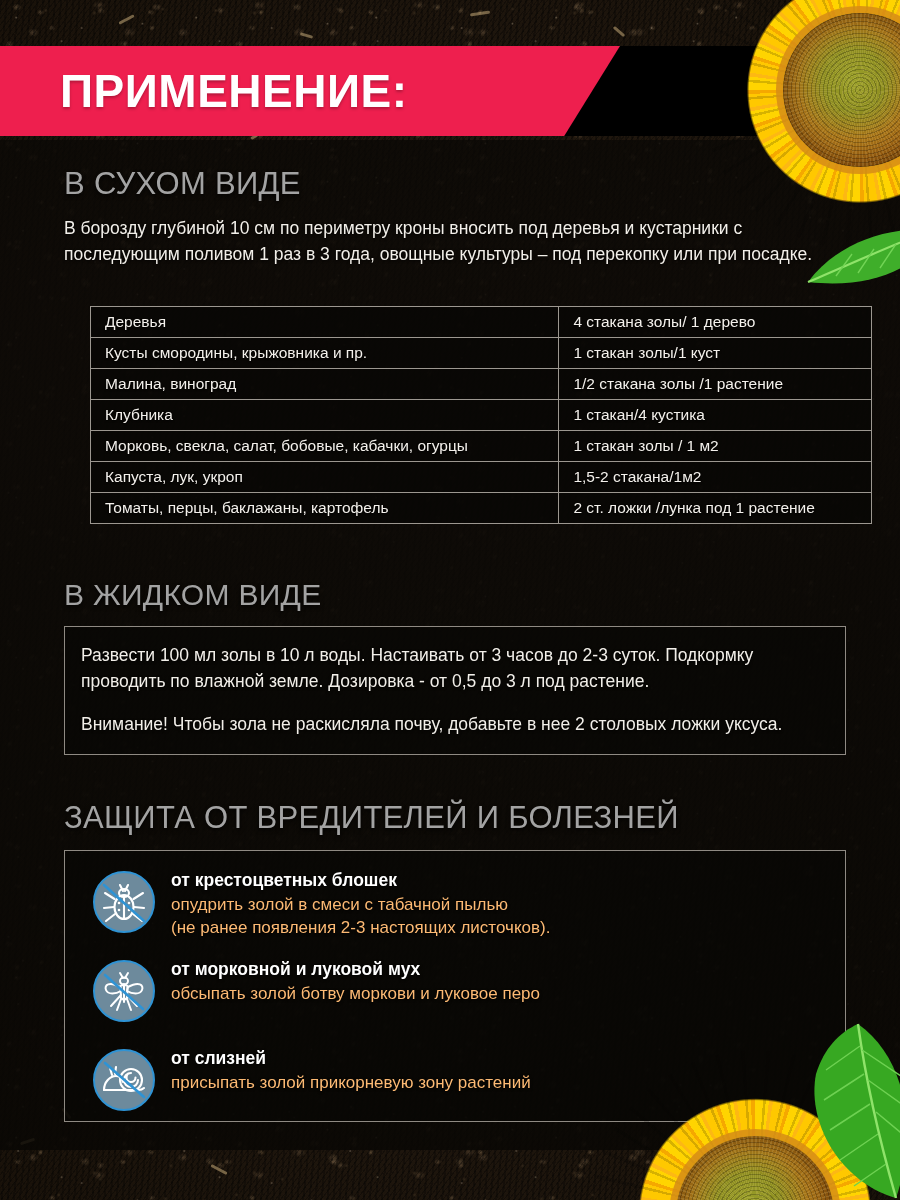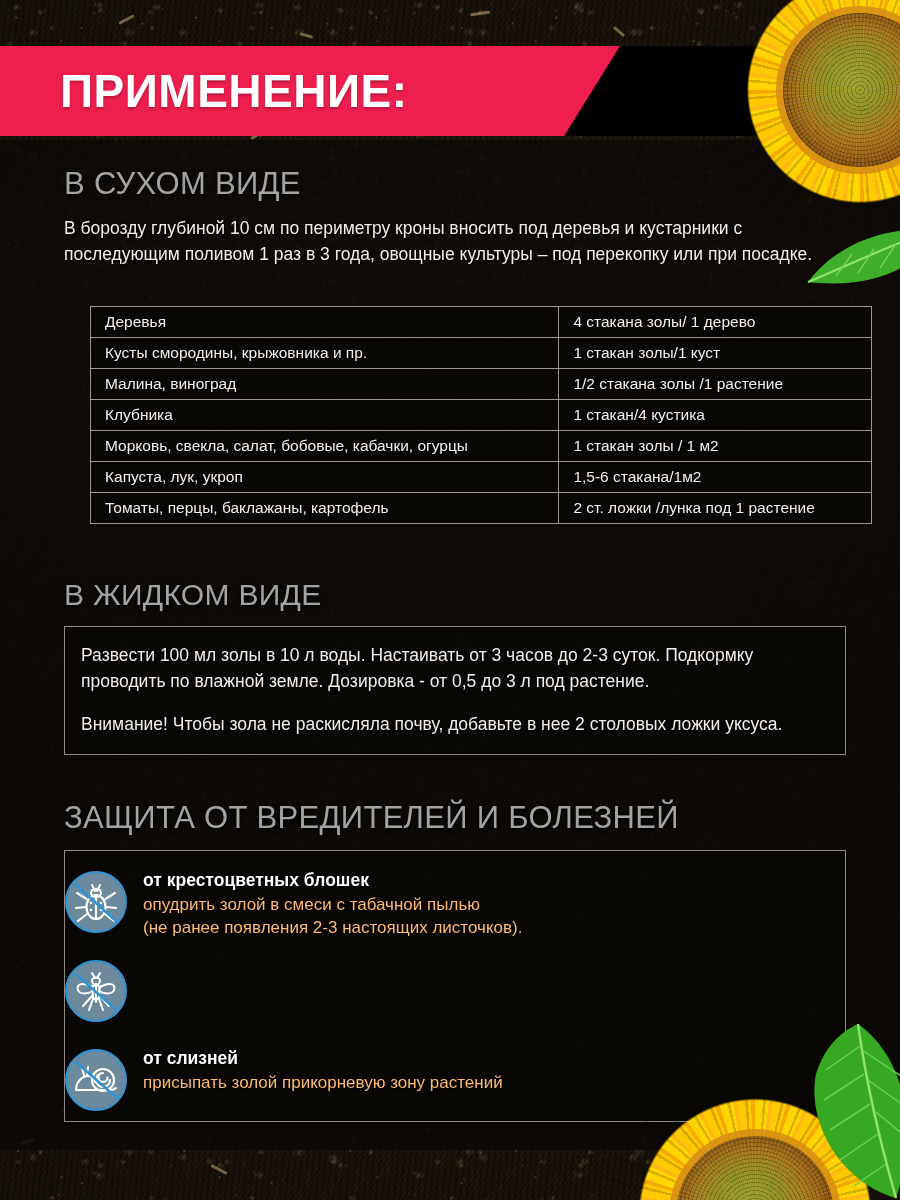--- a/index.html
+++ b/index.html
@@ -208,21 +208,21 @@
   }
   .liq-box p + p{ margin-top:17px; }
 
   
   .sec-pest{ position:absolute; left:64px; top:800px; width:800px; z-index:5; }
   .sec-pest .h2{ font-size:31px; }
   .pest-box{
     margin-top:14px; width:782px; height:272px;
     border:1px solid #8f8a83;
     background:rgba(6,5,3,.5);
-    padding:14px 0;
+    padding:14px 28px;
   }
   .pest-row{ display:flex; align-items:flex-start; gap:16px; height:86px; }
   .pest-row + .pest-row{ margin-top:3px; }
   .pest-ico{
     flex:0 0 auto; width:62px; height:62px; border-radius:50%;
     background:#6d8a9c;
     border:2px solid #2f93d4;
     position:relative;
     display:flex; align-items:center; justify-content:center;
     margin-top:6px;
@@ -317,21 +317,21 @@
       <tr>
         <td class="c1">Клубника</td>
         <td class="c2">1 стакан/4 кустика</td>
       </tr>
       <tr>
         <td class="c1">Морковь, свекла, салат, бобовые, кабачки, огурцы</td>
         <td class="c2">1 стакан золы / 1 м2</td>
       </tr>
       <tr>
         <td class="c1">Капуста, лук, укроп</td>
-        <td class="c2">1,5-6 стакана/1м2</td>
+        <td class="c2">1,5-2 стакана/1м2</td>
       </tr>
       <tr>
         <td class="c1">Томаты, перцы, баклажаны, картофель</td>
         <td class="c2">2 ст. ложки /лунка под 1 растение</td>
       </tr>
     </tbody>
   </table>
 
   <div class="sec-liq">
     <div class="h2">В ЖИДКОМ ВИДЕ</div>
@@ -380,20 +380,24 @@
               <ellipse cx="23" cy="13" rx="4" ry="3.4"></ellipse>
               <path d="M23 16 L23 34"></path>
               <path d="M19.5 18 Q23 16 26.5 18 L26 30 Q23 33 20 30 Z"></path>
               <path d="M19 19 C8 13 3 17 5 22 C7 27 15 26 20 23 Z"></path>
               <path d="M27 19 C38 13 43 17 41 22 C39 27 31 26 26 23 Z"></path>
               <path d="M20 27 L10 38 M20 31 L16 42 M26 27 L36 38 M26 31 L30 42"></path>
             </g>
             <path d="M4 7 L42 41" stroke="#2f93d4" stroke-width="2.6" stroke-linecap="round"></path>
           </svg>
         </div>
+        <div class="pest-txt">
+          <div class="pest-title">от морковной и луковой мух</div>
+          <div class="pest-desc">обсыпать золой ботву моркови и луковое перо</div>
+        </div>
       </div>
 
       <div class="pest-row">
         <div class="pest-ico">
           <svg width="48" height="44" viewBox="0 0 48 44">
             <g fill="none" stroke="#ffffff" stroke-width="2.1" stroke-linecap="round" stroke-linejoin="round">
               <path d="M10 10 L12 17 M16 9 L15 16"></path>
               <path d="M4 32 C4 24 10 18 16 18 C20 18 22 21 23 24"></path>
               <path d="M4 32 L38 32 C42 32 44 30 44 30"></path>
               <circle cx="31" cy="22" r="11"></circle>

